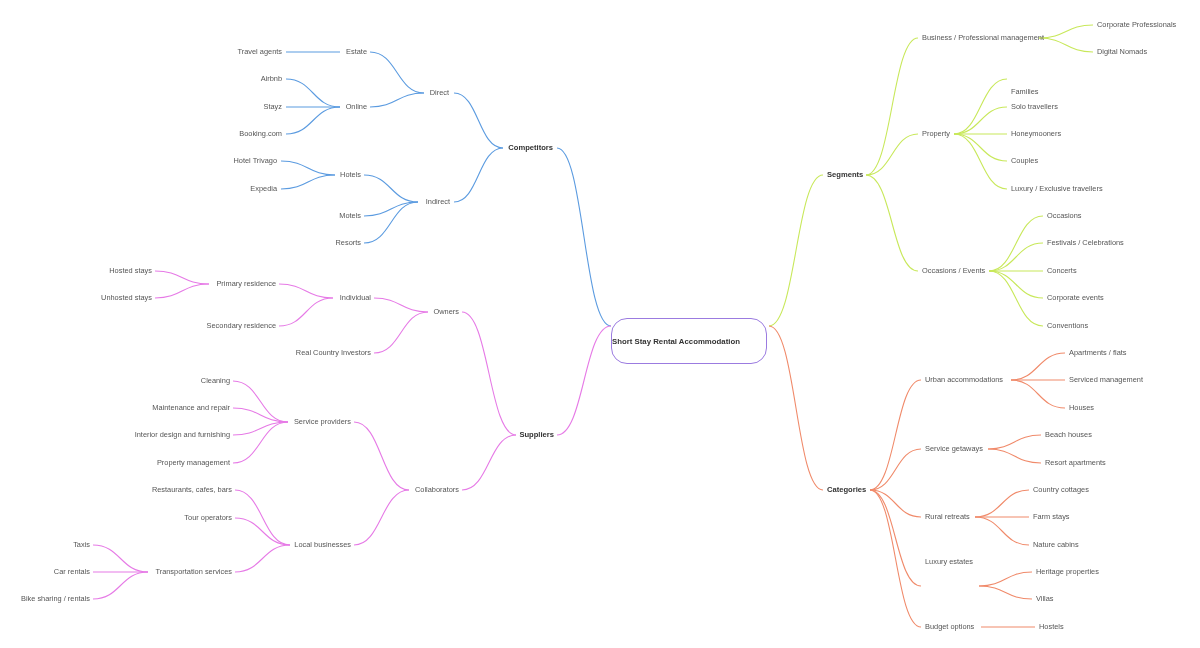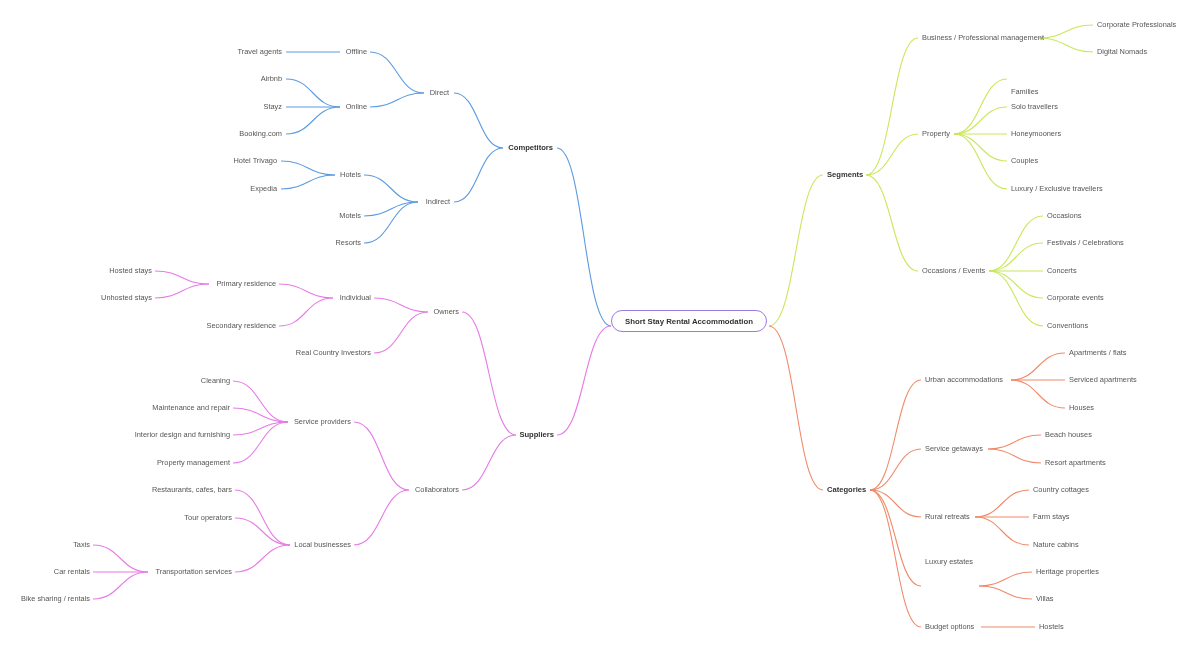--- a/index.html
+++ b/index.html
@@ -4,23 +4,23 @@
 <style>
   html, body { margin:0; padding:0; background:#ffffff; }
   body { width:1200px; height:648px; position:relative; overflow:hidden;
          font-family:"Liberation Sans", "DejaVu Sans", sans-serif; }
   #canvas { position:absolute; left:0; top:0; width:1200px; height:648px; }
   #links { position:absolute; left:0; top:0; }
   .node { position:absolute; font-size:7.4px; color:#555555; white-space:nowrap;
           line-height:10px; transform:translateY(-50%); }
   .node.right { text-align:right; }
   .node.l1 { font-weight:bold; color:#333333; font-size:7.6px; }
-  .root { position:absolute; left:611px; top:310px; width:156px; height:22px;
+  .root { position:absolute; left:611px; top:318px; width:156px; height:46px;
           border:1.3px solid #9b7be0; border-radius:16px; background:#fff;
-          display:flex; align-items:center; justify-content:center;
+          display:flex; align-items:center; justify-content:flex-start;
           font-size:7.8px; font-weight:bold; color:#333; box-sizing:border-box; }
 </style>
 </head>
 <body>
 
 <div id="canvas">
   <svg id="links" width="1200" height="648">
       <path d="M611,326 C584,326 584,148 557,148" fill="none" stroke="#5b9be0" stroke-width="1.1"></path>
       <path d="M503,148 C478.5,148 478.5,93 454,93" fill="none" stroke="#5b9be0" stroke-width="1.1"></path>
       <path d="M503,148 C478.5,148 478.5,202 454,202" fill="none" stroke="#5b9be0" stroke-width="1.1"></path>
@@ -91,21 +91,21 @@
       <path d="M981,627 C1008,627 1008,627 1035,627" fill="none" stroke="#f08a6a" stroke-width="1.1"></path>
     </svg>
 
   <div class="root">
     <span>Short Stay Rental Accommodation</span>
   </div>
 
   <div class="node right l1" style="right:647px;top:148px">Competitors</div>
   <div class="node right" style="right:751px;top:93px">Direct</div>
   <div class="node right" style="right:750px;top:202px">Indirect</div>
-  <div class="node right" style="right:833px;top:52px">Offline</div>
+  <div class="node right" style="right:833px;top:52px">Estate</div>
   <div class="node right" style="right:833px;top:107px">Online</div>
   <div class="node right" style="right:918px;top:52px">Travel agents</div>
   <div class="node right" style="right:918px;top:79px">Airbnb</div>
   <div class="node right" style="right:918px;top:107px">Stayz</div>
   <div class="node right" style="right:918px;top:134px">Booking.com</div>
   <div class="node right" style="right:839px;top:175px">Hotels</div>
   <div class="node right" style="right:839px;top:216px">Motels</div>
   <div class="node right" style="right:839px;top:243px">Resorts</div>
   <div class="node right" style="right:923px;top:161px">Hotel Trivago</div>
   <div class="node right" style="right:923px;top:189px">Expedia</div>
@@ -149,21 +149,21 @@
   <div class="node" style="left:1047px;top:298px">Corporate events</div>
   <div class="node" style="left:1047px;top:326px">Conventions</div>
 
   <div class="node l1" style="left:827px;top:490px">Categories</div>
   <div class="node" style="left:925px;top:380px">Urban accommodations</div>
   <div class="node" style="left:925px;top:449px">Service getaways</div>
   <div class="node" style="left:925px;top:517px">Rural retreats</div>
   <div class="node" style="left:925px;top:562px">Luxury estates</div>
   <div class="node" style="left:925px;top:627px">Budget options</div>
   <div class="node" style="left:1069px;top:353px">Apartments / flats</div>
-  <div class="node" style="left:1069px;top:380px">Serviced apartments</div>
+  <div class="node" style="left:1069px;top:380px">Serviced management</div>
   <div class="node" style="left:1069px;top:408px">Houses</div>
   <div class="node" style="left:1045px;top:435px">Beach houses</div>
   <div class="node" style="left:1045px;top:463px">Resort apartments</div>
   <div class="node" style="left:1033px;top:490px">Country cottages</div>
   <div class="node" style="left:1033px;top:517px">Farm stays</div>
   <div class="node" style="left:1033px;top:545px">Nature cabins</div>
   <div class="node" style="left:1036px;top:572px">Heritage properties</div>
   <div class="node" style="left:1036px;top:599px">Villas</div>
   <div class="node" style="left:1039px;top:627px">Hostels</div>
 </div>

